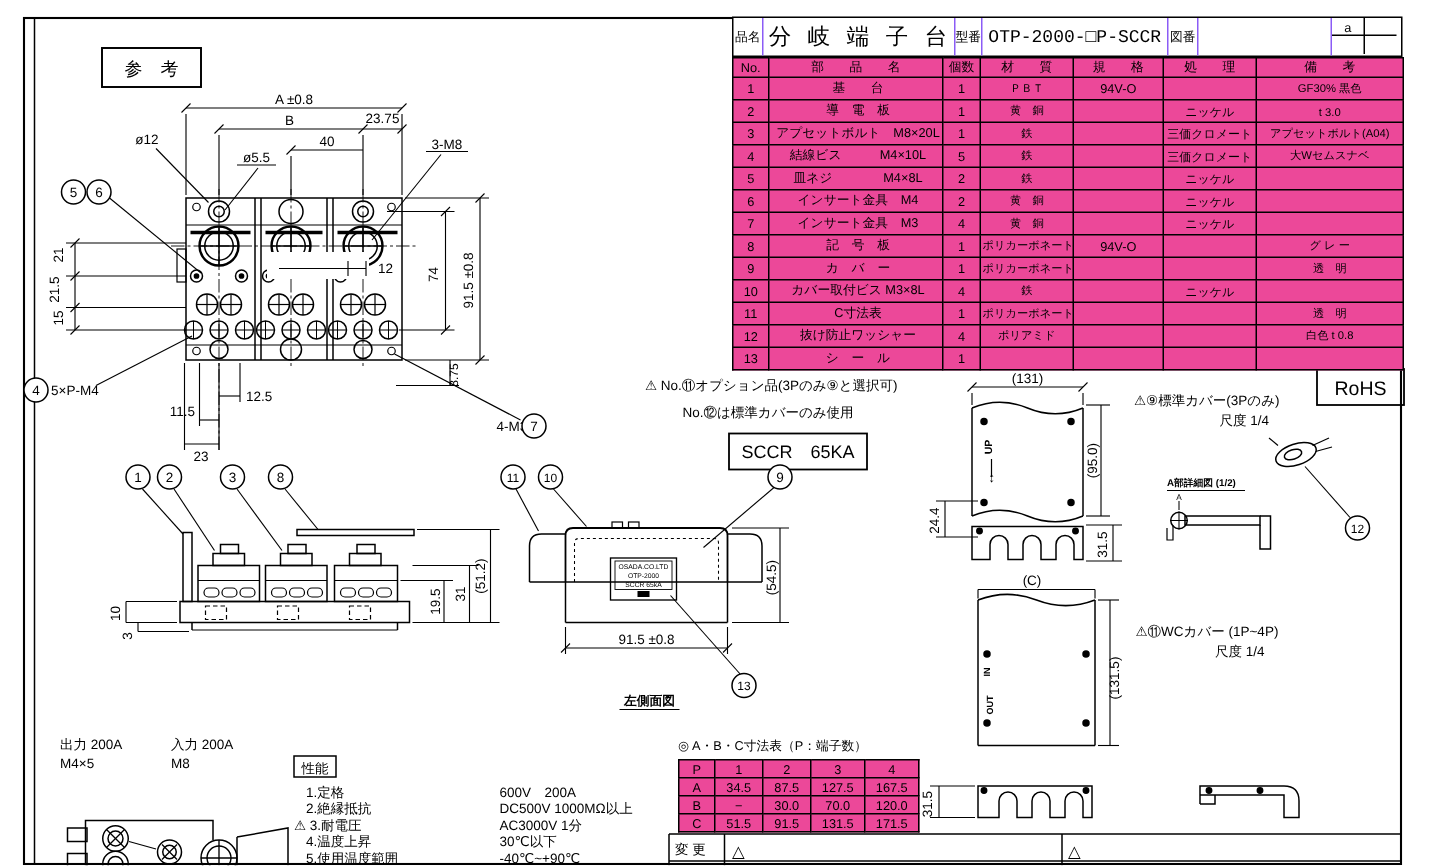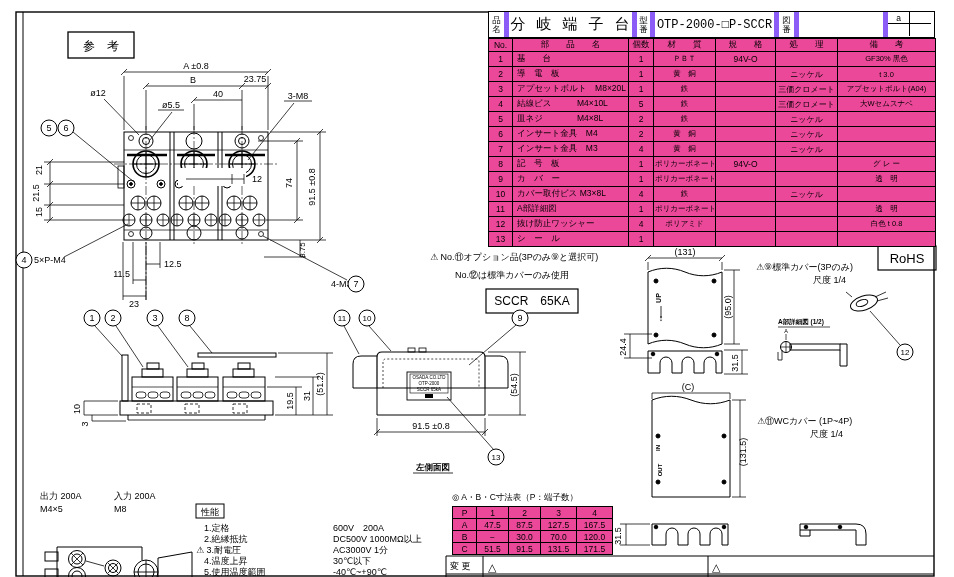--- a/index.html
+++ b/index.html
@@ -3,37 +3,37 @@
 <meta charset="utf-8">
 <style>
   html,body{margin:0;padding:0;background:#fff}
   .sheet{position:relative;width:954px;height:577px;background:#fff;overflow:hidden;
          font-family:"Liberation Sans","DejaVu Sans",sans-serif;color:#000}
   .sheet svg{position:absolute;left:0;top:0}
   svg text{font-family:"Liberation Sans","DejaVu Sans",sans-serif;fill:#000}
   
   .tstrip{position:absolute;left:488px;top:11px;width:447px;height:27px;display:flex;
           border:1.5px solid #000;box-sizing:border-box;background:#fff}
-  .tstrip .cell{border-right:5px solid #8b5cf6;box-sizing:border-box;display:flex;
+  .tstrip .cell{border-right:1px solid #8b5cf6;box-sizing:border-box;display:flex;
                 align-items:center;justify-content:center;overflow:hidden}
   .vlabel{font-size:8.5px;line-height:9px;word-break:break-all;text-align:center;width:100%}
   .bigname{font-size:15px;letter-spacing:11px;white-space:nowrap;padding-left:10px}
   .model{font-family:Liberation Mono, monospace;font-size:12px;white-space:nowrap}
   .revgrid{display:grid;grid-template-columns:22px 21px;grid-template-rows:12px 12px;width:100%;height:100%}
   .revgrid .rg{border-right:1px solid #000;border-bottom:1px solid #000;font-size:8.5px;
                display:flex;align-items:center;justify-content:center}
   .revgrid .rg:nth-child(2){border-right:none}
   
   table{border-collapse:collapse;position:absolute;table-layout:fixed;background:#ec4899}
   td,th{border:1px solid #000;padding:0 1px;font-weight:normal;overflow:hidden;
         white-space:nowrap;text-align:center;font-size:8.5px}
   .parts{left:488px;top:38px;width:447px;border:1.5px solid #000}
   .parts tr{height:15px}
   .parts tr.hdr{height:13px}
-  .parts .c1{text-align:left;padding-left:4px}
+  .parts .c1{text-align:center;padding-left:4px}
   .parts .c3{font-size:7.5px}
   .parts .c5{font-size:8px}
   .parts .c6{font-size:7.5px}
   .abc{left:452px;top:506px;border:1.5px solid #000}
   .abc td{height:11px;font-size:8.5px}
 </style>
 </head>
 <body>
 
 <div class="sheet">
@@ -711,21 +711,21 @@
           <td class="c0">10</td>
           <td class="c1">カバー取付ビス M3×8L</td>
           <td class="c2">4</td>
           <td class="c3">鉄</td>
           <td class="c4"></td>
           <td class="c5">ニッケル</td>
           <td class="c6"></td>
         </tr>
         <tr>
           <td class="c0">11</td>
-          <td class="c1">A部詳細図</td>
+          <td class="c1">C寸法表</td>
           <td class="c2">1</td>
           <td class="c3">ポリカーボネート</td>
           <td class="c4"></td>
           <td class="c5"></td>
           <td class="c6">透　明</td>
         </tr>
         <tr>
           <td class="c0">12</td>
           <td class="c1">抜け防止ワッシャー</td>
           <td class="c2">4</td>
@@ -757,21 +757,21 @@
   <tbody>
         <tr>
           <td>P</td>
           <td>1</td>
           <td>2</td>
           <td>3</td>
           <td>4</td>
         </tr>
         <tr>
           <td>A</td>
-          <td>47.5</td>
+          <td>34.5</td>
           <td>87.5</td>
           <td>127.5</td>
           <td>167.5</td>
         </tr>
         <tr>
           <td>B</td>
           <td>−</td>
           <td>30.0</td>
           <td>70.0</td>
           <td>120.0</td>

